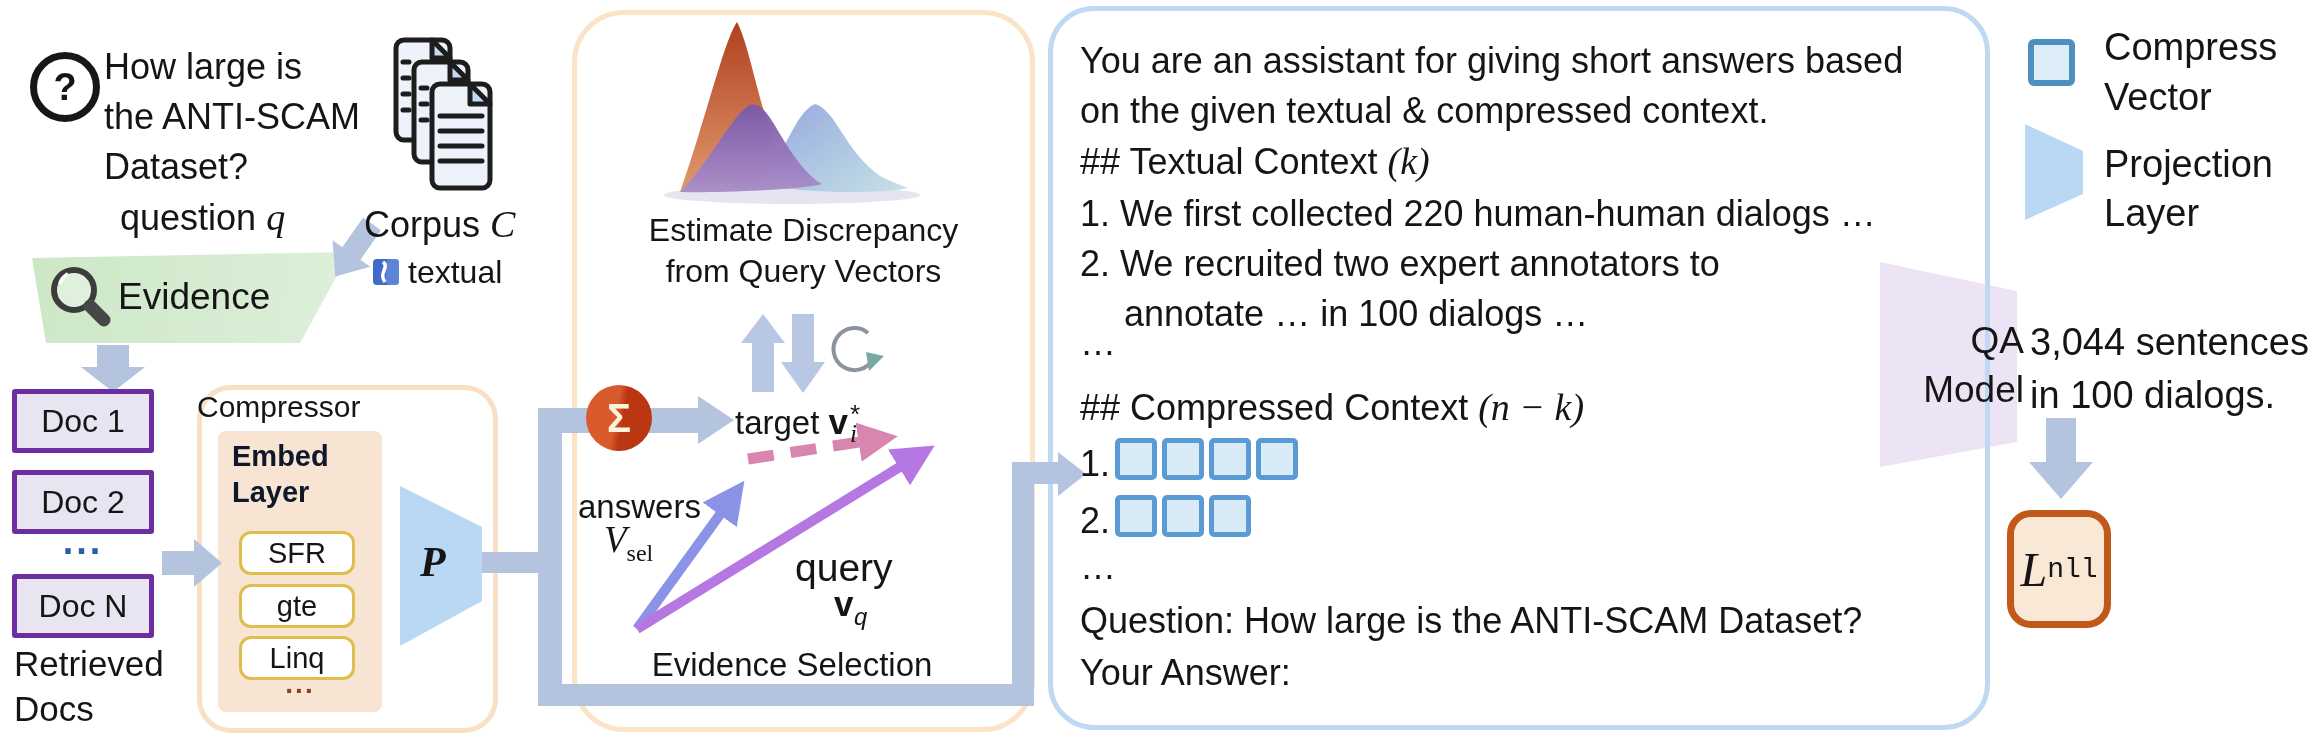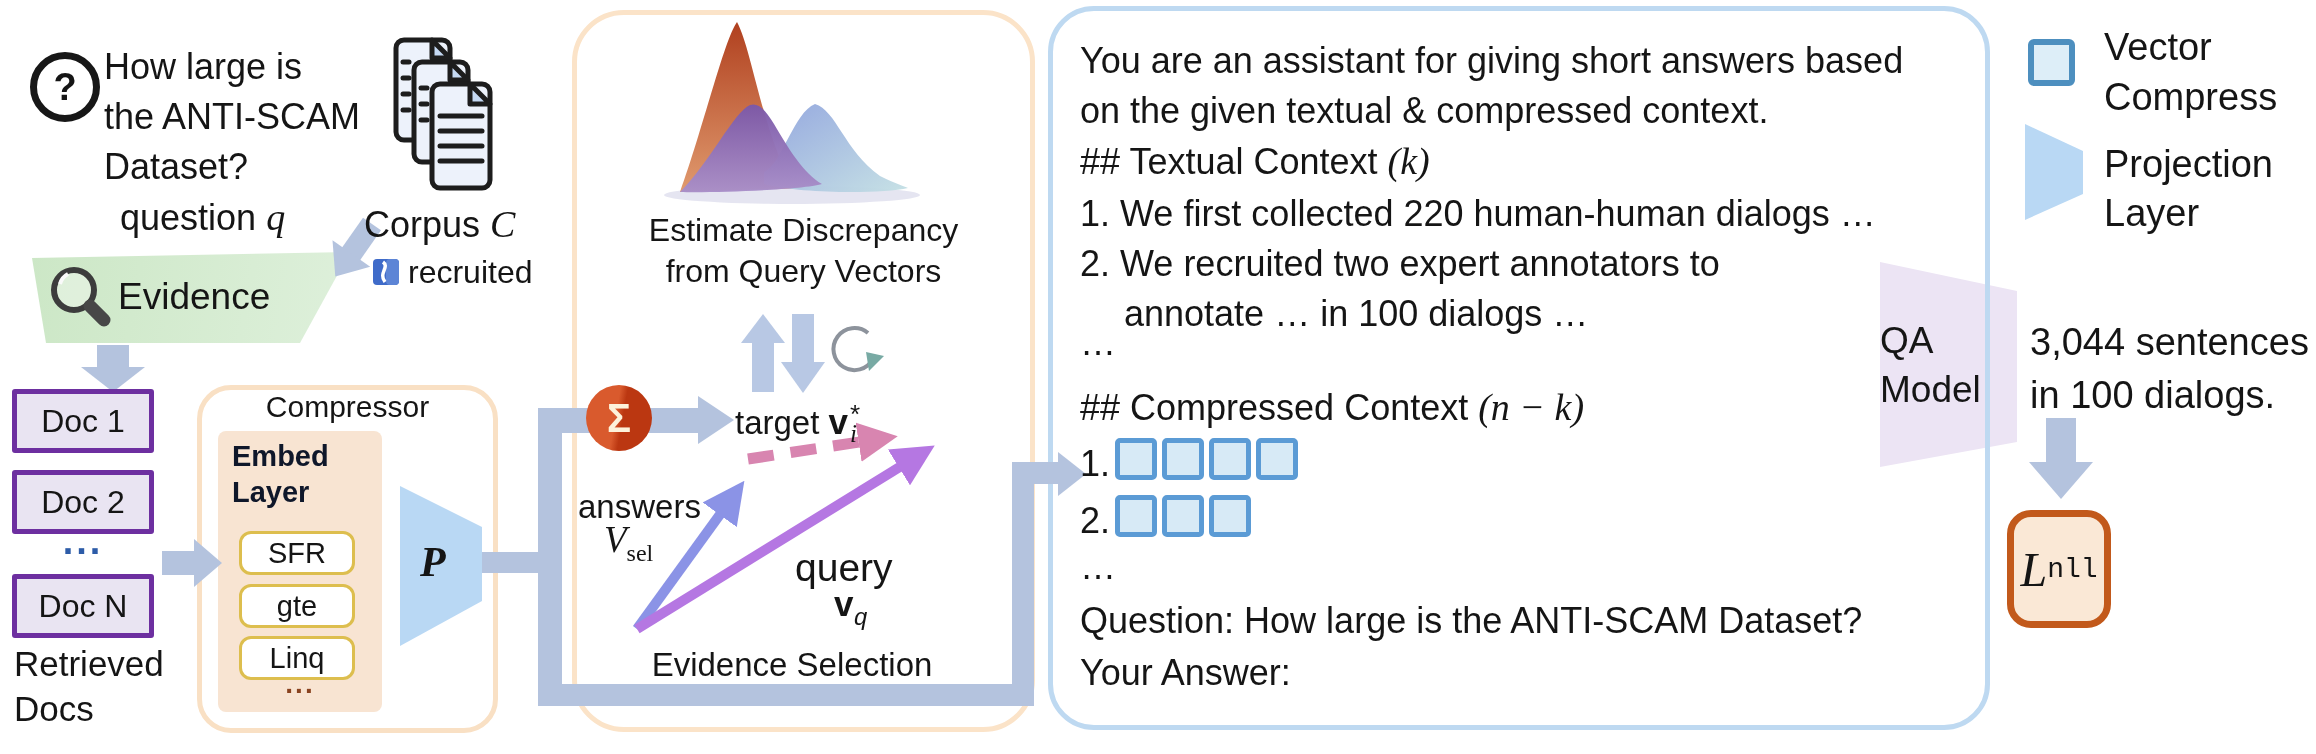--- a/index.html
+++ b/index.html
@@ -28,21 +28,21 @@
   #retriever-label{left:118px;top:276px;font-size:37px}
   .docbox{position:absolute;left:12px;width:142px;height:64px;border:5px solid #6d2fa0;background:#e9e4f2;
           border-radius:3px;font-size:32px;display:flex;align-items:center;justify-content:center;box-sizing:border-box}
   #doc1{top:389px}#doc2{top:470px}#docN{top:574px}
   #doc-dots{left:12px;top:520px;width:142px;text-align:center;font-size:38px;font-weight:bold;color:#2d5ca8;letter-spacing:3px}
   #retrieved-label{left:14px;top:641px;font-size:35px;line-height:45px}
 
   
   #compressor{position:absolute;left:197px;top:385px;width:301px;height:348px;border:5px solid #f9e0c4;
               border-radius:34px;background:#fff;box-sizing:border-box}
-  #compressor-title{left:197px;top:390px;width:301px;font-size:30px;text-align:center}
+  #compressor-title{left:197px;top:390px;width:301px;font-size:30px;text-align:left}
   #embed-panel{position:absolute;left:218px;top:431px;width:164px;height:281px;background:#f8e4d2;border-radius:8px}
   #embed-title{left:232px;top:438px;font-size:29px;line-height:36px;font-weight:bold;color:#0f172a}
   .model{position:absolute;left:239px;width:116px;height:44px;background:#fff;border:3px solid #ddbe4e;border-radius:12px;
          font-size:29px;display:flex;align-items:center;justify-content:center;box-sizing:border-box}
   #m1{top:531px}#m2{top:584px}#m3{top:636px}
   #embed-dots{left:218px;top:668px;width:164px;text-align:center;font-size:28px;font-weight:bold;color:#8a4320;letter-spacing:2px}
   #proj-label{left:420px;top:538px;font-size:42px;font-weight:600}
 
   
   #middle-panel{position:absolute;left:572px;top:10px;width:463px;height:722px;border:5px solid #fbe3c8;
@@ -70,21 +70,21 @@
   #pl8{top:385px}
   .prow{display:flex;align-items:center}
   #prow1{top:438px}#prow2{top:495px}
   .csq{width:42px;height:42px;background:#d7eaf6;border:5px solid #5b9bd5;border-radius:5px;
        box-sizing:border-box;display:inline-block;margin-left:5px}
   #pl11{top:546px}
   #pl12{top:600px}#pl13{top:652px}
 
   
   #qa-borderpatch{position:absolute;left:1985px;top:264px;width:5px;height:200px;background:#bed9f1}
-  #qa-label{left:1880px;top:316px;width:144px;text-align:left;font-size:37px;line-height:49px}
+  #qa-label{left:1880px;top:316px;width:144px;text-align:right;font-size:37px;line-height:49px}
   #legend-square{position:absolute;left:2028px;top:39px;width:47px;height:47px;border:6px solid #4d8fbf;
                  border-radius:6px;background:#ddeef8;box-sizing:border-box}
   #legend-compress{left:2104px;top:22px;font-size:38px;line-height:50px}
   #legend-projection{left:2104px;top:140px;font-size:38px;line-height:49px}
   #sentences{left:2030px;top:316px;font-size:38px;line-height:53px}
   #lnll{position:absolute;left:2007px;top:510px;width:104px;height:118px;border:7px solid #c2591b;border-radius:24px;
         background:#fae8d6;box-sizing:border-box;display:flex;align-items:center;justify-content:center}
   #lnll .mvar{font-size:48px}
   #lnll .msub{font-size:28px;font-style:normal}
 </style>
@@ -200,21 +200,21 @@
   <div class="t" id="corpus-label">
     <span>Corpus</span>
     <span class="mvar" style="font-size:38px">C</span>
   </div>
 
   <svg class="t" id="chunk-icon" style="left:372px;top:258px" width="28" height="28" viewBox="0 0 28 28">
     <rect x="1" y="1" width="26" height="26" rx="4" fill="#3f6bc9"></rect>
     <rect x="14" y="1" width="13" height="26" rx="4" fill="#5d85d6"></rect>
     <path d="M 11,4 C 18,9 6,15 13,24" stroke="#ffffff" stroke-width="3.5" fill="none"></path>
   </svg>
-  <div class="t" id="chunk-label">recruited</div>
+  <div class="t" id="chunk-label">textual</div>
 
   <svg class="t" style="left:46px;top:260px" width="74" height="74" viewBox="0 0 74 74">
     <circle cx="28" cy="30" r="20" fill="rgba(255,255,255,0.35)" stroke="#3c3c3c" stroke-width="6"></circle>
     <path d="M 14,24 A 16,16 0 0 1 22,14" stroke="#fafafa" stroke-width="4" fill="none"></path>
     <line x1="44" y1="46" x2="58" y2="60" stroke="#474747" stroke-width="13" stroke-linecap="round"></line>
   </svg>
   <div class="t" id="retriever-label">Evidence</div>
 
   <div class="docbox" id="doc1">Doc 1</div>
   <div class="docbox" id="doc2">Doc 2</div>
@@ -316,22 +316,22 @@
     <polygon points="0,0 137,29 137,180 0,205" fill="#ece4f4"></polygon>
   </svg>
   <div id="qa-borderpatch"></div>
   <div class="t" id="qa-label">
     <div>QA</div>
     <div>Model</div>
   </div>
 
   <div id="legend-square"></div>
   <div class="t" id="legend-compress">
+    <div>Compress</div>
     <div>Vector</div>
-    <div>Compress</div>
   </div>
   <svg class="t" style="left:2025px;top:124px" width="60" height="97" viewBox="0 0 60 97">
     <polygon points="0,0 58,27 58,70 0,96" fill="#b9d8f4"></polygon>
   </svg>
   <div class="t" id="legend-projection">
     <div>Projection</div>
     <div>Layer</div>
   </div>
 
   <div class="t" id="sentences">

